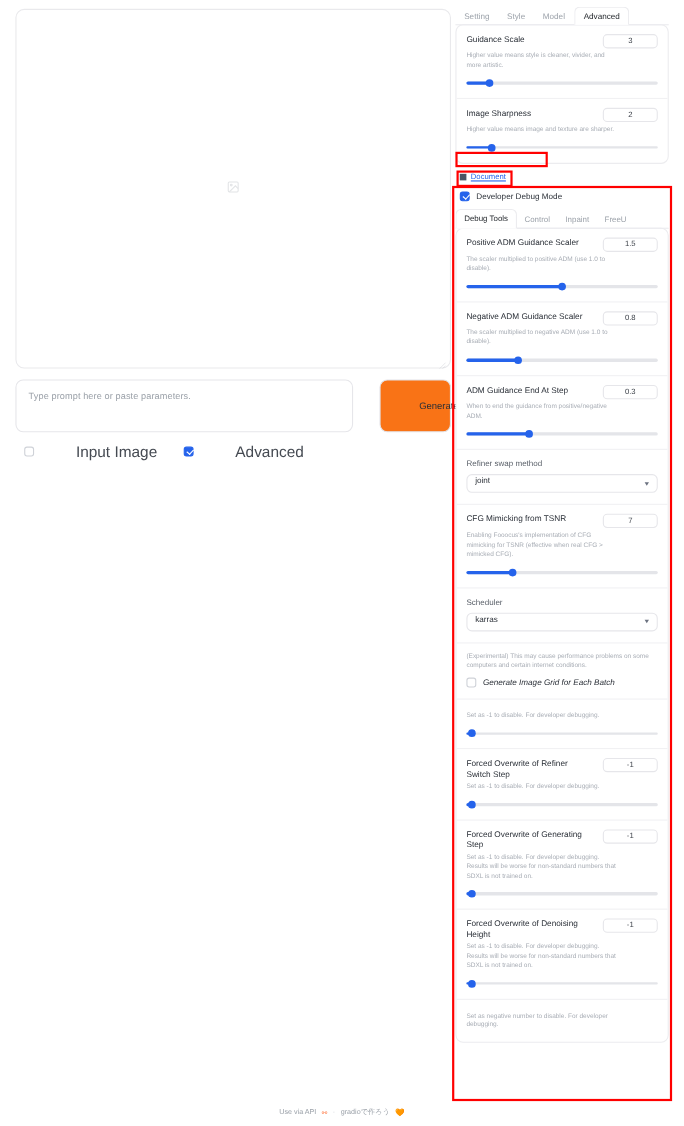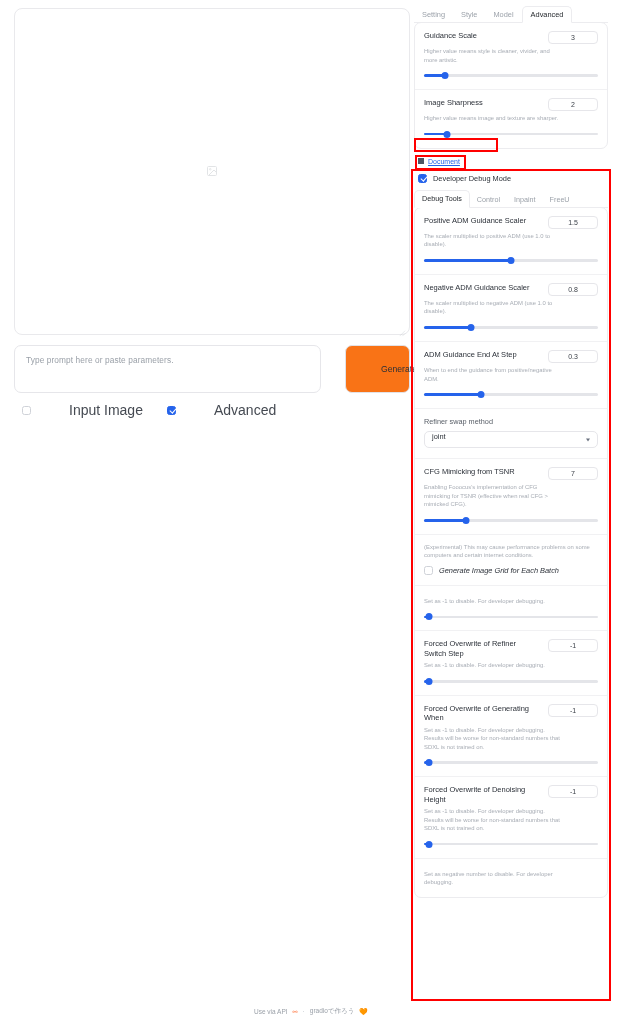--- a/index.html
+++ b/index.html
@@ -305,20 +305,27 @@
         </div>
         <div class="sect-desc">Enabling Fooocus's implementation of CFG mimicking for TSNR (effective when real CFG &gt; mimicked CFG).</div>
         <div class="slider">
           <div class="track"></div>
           <div class="fill" style="width:24%"></div>
           <div class="knob" style="left:24%"></div>
         </div>
       </div>
 
 
+      <div class="sect">
+        <div class="dd-label">Scheduler</div>
+        <div class="dropdown">
+          <span>karras</span>
+          <span class="caret"></span>
+        </div>
+      </div>
 
       <div class="sect">
         <div class="note">(Experimental) This may cause performance problems on some computers and certain internet conditions.</div>
         <label class="chk-row">
           <span class="chk"></span>
           <span class="lbl">Generate Image Grid for Each Batch</span>
         </label>
       </div>
 
       <div class="sect">
@@ -338,21 +345,21 @@
         <div class="sect-desc">Set as -1 to disable. For developer debugging.</div>
         <div class="slider">
           <div class="track"></div>
           <div class="fill" style="width:3%"></div>
           <div class="knob" style="left:3%"></div>
         </div>
       </div>
 
       <div class="sect">
         <div class="sect-head">
-          <div class="sect-title">Forced Overwrite of Generating When</div>
+          <div class="sect-title">Forced Overwrite of Generating Step</div>
           <div class="num-box">-1</div>
         </div>
         <div class="sect-desc">Set as -1 to disable. For developer debugging. Results will be worse for non-standard numbers that SDXL is not trained on.</div>
         <div class="slider">
           <div class="track"></div>
           <div class="fill" style="width:3%"></div>
           <div class="knob" style="left:3%"></div>
         </div>
       </div>
 

